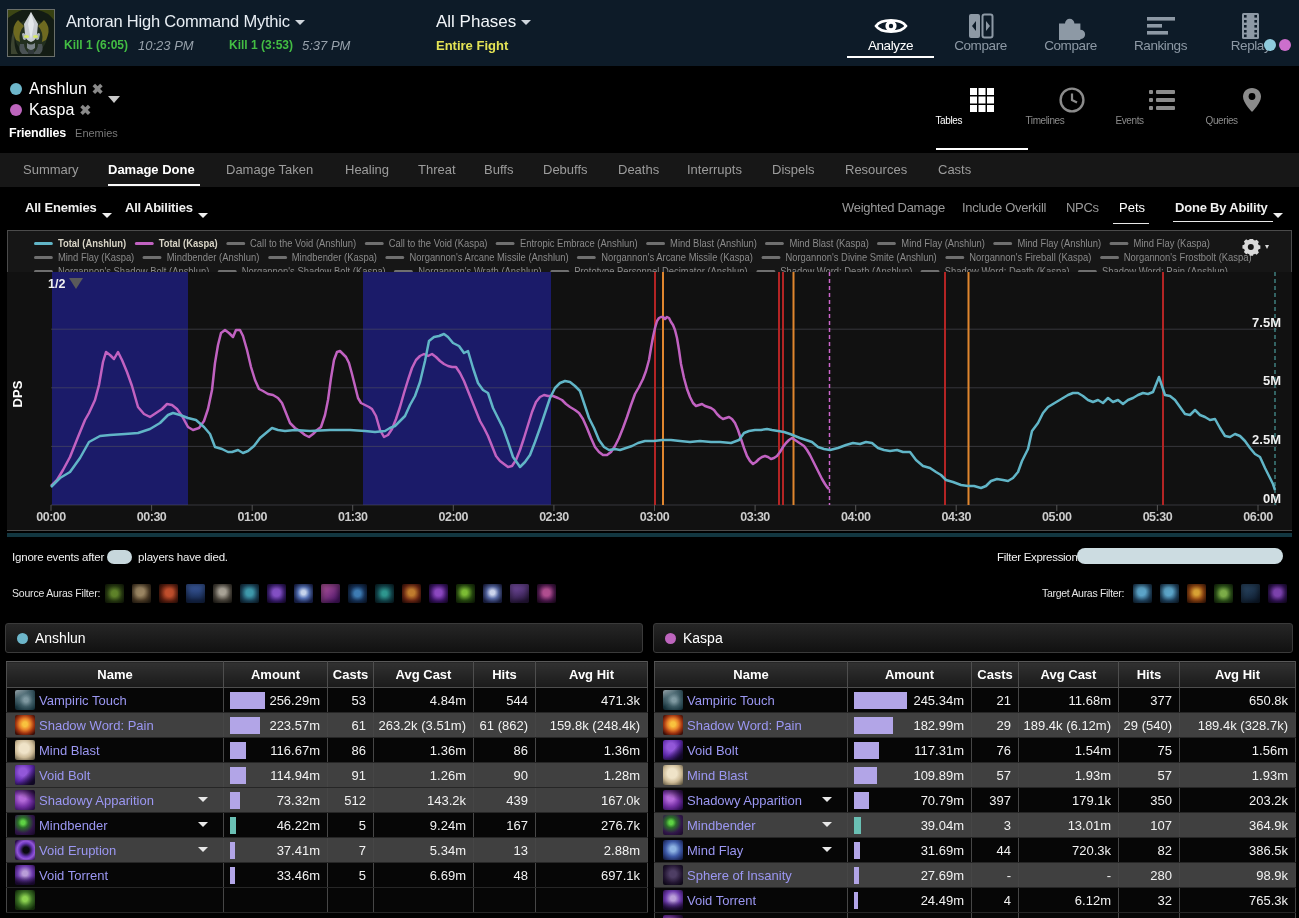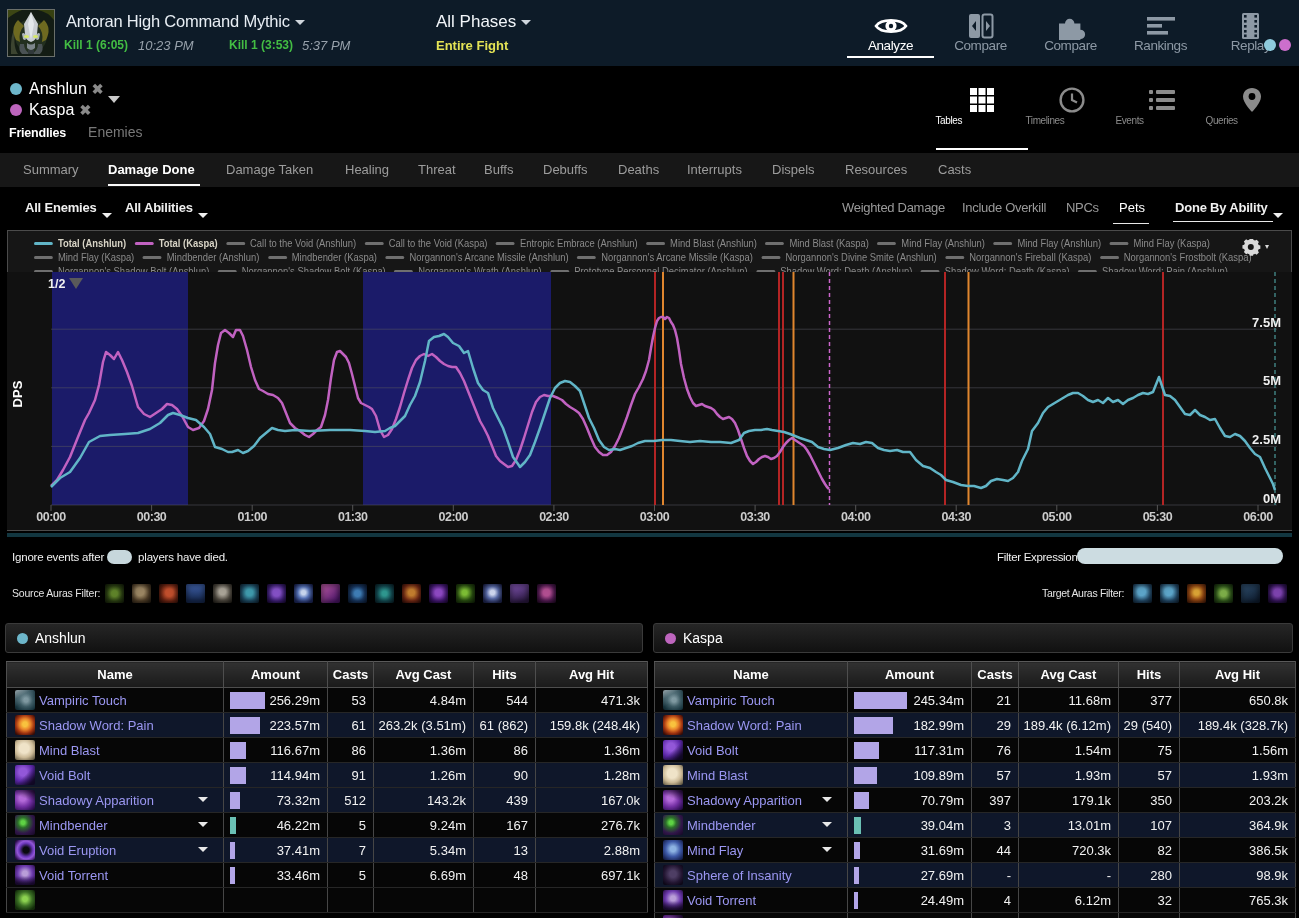--- a/index.html
+++ b/index.html
@@ -54,21 +54,21 @@
 #saf{position:absolute;left:12px;top:587px;font-size:10.5px;letter-spacing:-0.2px;color:#e4e4e4}
 #taf{position:absolute;left:1042px;top:587px;font-size:10.5px;letter-spacing:-0.3px;color:#e4e4e4}
 .aic{position:absolute;top:584px;width:19px;height:19px;border-radius:2px;box-shadow:inset 0 0 5px 2px rgba(0,0,0,.45)}
 
 .phead{position:absolute;top:623px;height:30px;border:1px solid #3a3a3a;border-radius:3px;background:linear-gradient(#262626,#111);color:#fff;font-size:14px;line-height:28px;padding-left:11px}
 
 table.dt{position:absolute;top:661px;border-collapse:collapse;table-layout:fixed;font-size:13px}
 table.dt th{background:linear-gradient(#313131,#1a1a1a);color:#fff;font-weight:bold;font-size:13px;height:26px;border:1px solid #4e4e4e;border-top:1px solid #5a5a5a}
 table.dt td{height:24px;border-left:1px solid #464646;border-right:1px solid #464646;border-bottom:1px solid #262626;color:#f2f2f2;padding:0 7px 0 0;text-align:right;white-space:nowrap;overflow:hidden}
 table.dt tr.odd td{background:#060606}
-table.dt tr.even td{background:#0f172a}
+table.dt tr.even td{background:#404040}
 td.nm{text-align:left;padding:0}
 .nmw{display:flex;align-items:center;height:24px;position:relative}
 .sic{width:20px;height:20px;margin:0 4px 0 8px;flex:none;border-radius:2px}
 a.sp{color:#9b97f2;text-decoration:none;font-size:13px}
 a.red{color:#fb4545}
 .dcar{position:absolute;right:8px;top:9px;width:0;height:0;border-left:5px solid transparent;border-right:5px solid transparent;border-top:5px solid #e8e8e8}
 .amt{position:relative}
 .bar{position:absolute;left:6px;top:4px;height:17px;background:#b2a5e7}
 .bar.teal{background:#6ac0b4}
 .bar.red{background:#d64458}
@@ -161,21 +161,21 @@
       </span>
       <span class="lbl">Replay</span>
     </div>
     <div class="navline" style="left:847px;width:87px"></div>
     <div style="position:absolute;left:1264px;top:39px;width:12px;height:12px;border-radius:50%;background:#8ecbdd"></div>
     <div style="position:absolute;left:1279px;top:39px;width:12px;height:12px;border-radius:50%;background:#cc6fcc"></div>
   </div>
 <div id="r2a"><span class="pdot" style="background:#6db6ca"></span>Anshlun<span class="xx">✖</span></div>
 <div id="r2b"><span class="pdot" style="background:#bd65bd"></span>Kaspa<span class="xx">✖</span></div>
 <div style="position:absolute;left:108px;top:96px;width:0;height:0;border-left:6px solid transparent;border-right:6px solid transparent;border-top:7px solid #c9c9c9"></div>
-<div id="fe"><span style="color:#fff;font-weight:bold;font-size:12.5px;letter-spacing:-0.2px">Friendlies</span><span style="color:#787878;margin-left:22px;font-size:14px">Enemies</span></div>
+<div id="fe"><span style="color:#fff;font-weight:bold;font-size:12.5px;letter-spacing:-0.2px">Friendlies</span><span style="color:#787878;margin-left:9px;font-size:11px">Enemies</span></div>
 <div class="vtab act" style="left:935.5px">
     <span class="ico">
       <svg width="26" height="26" viewBox="0 0 26 26">
         <g fill="#fff">
           <rect x="1" y="1" width="7" height="7"></rect>
           <rect x="9.5" y="1" width="7" height="7"></rect>
           <rect x="18" y="1" width="7" height="7"></rect>
           <rect x="1" y="9.5" width="7" height="7"></rect>
           <rect x="9.5" y="9.5" width="7" height="7"></rect>
           <rect x="18" y="9.5" width="7" height="7"></rect>

